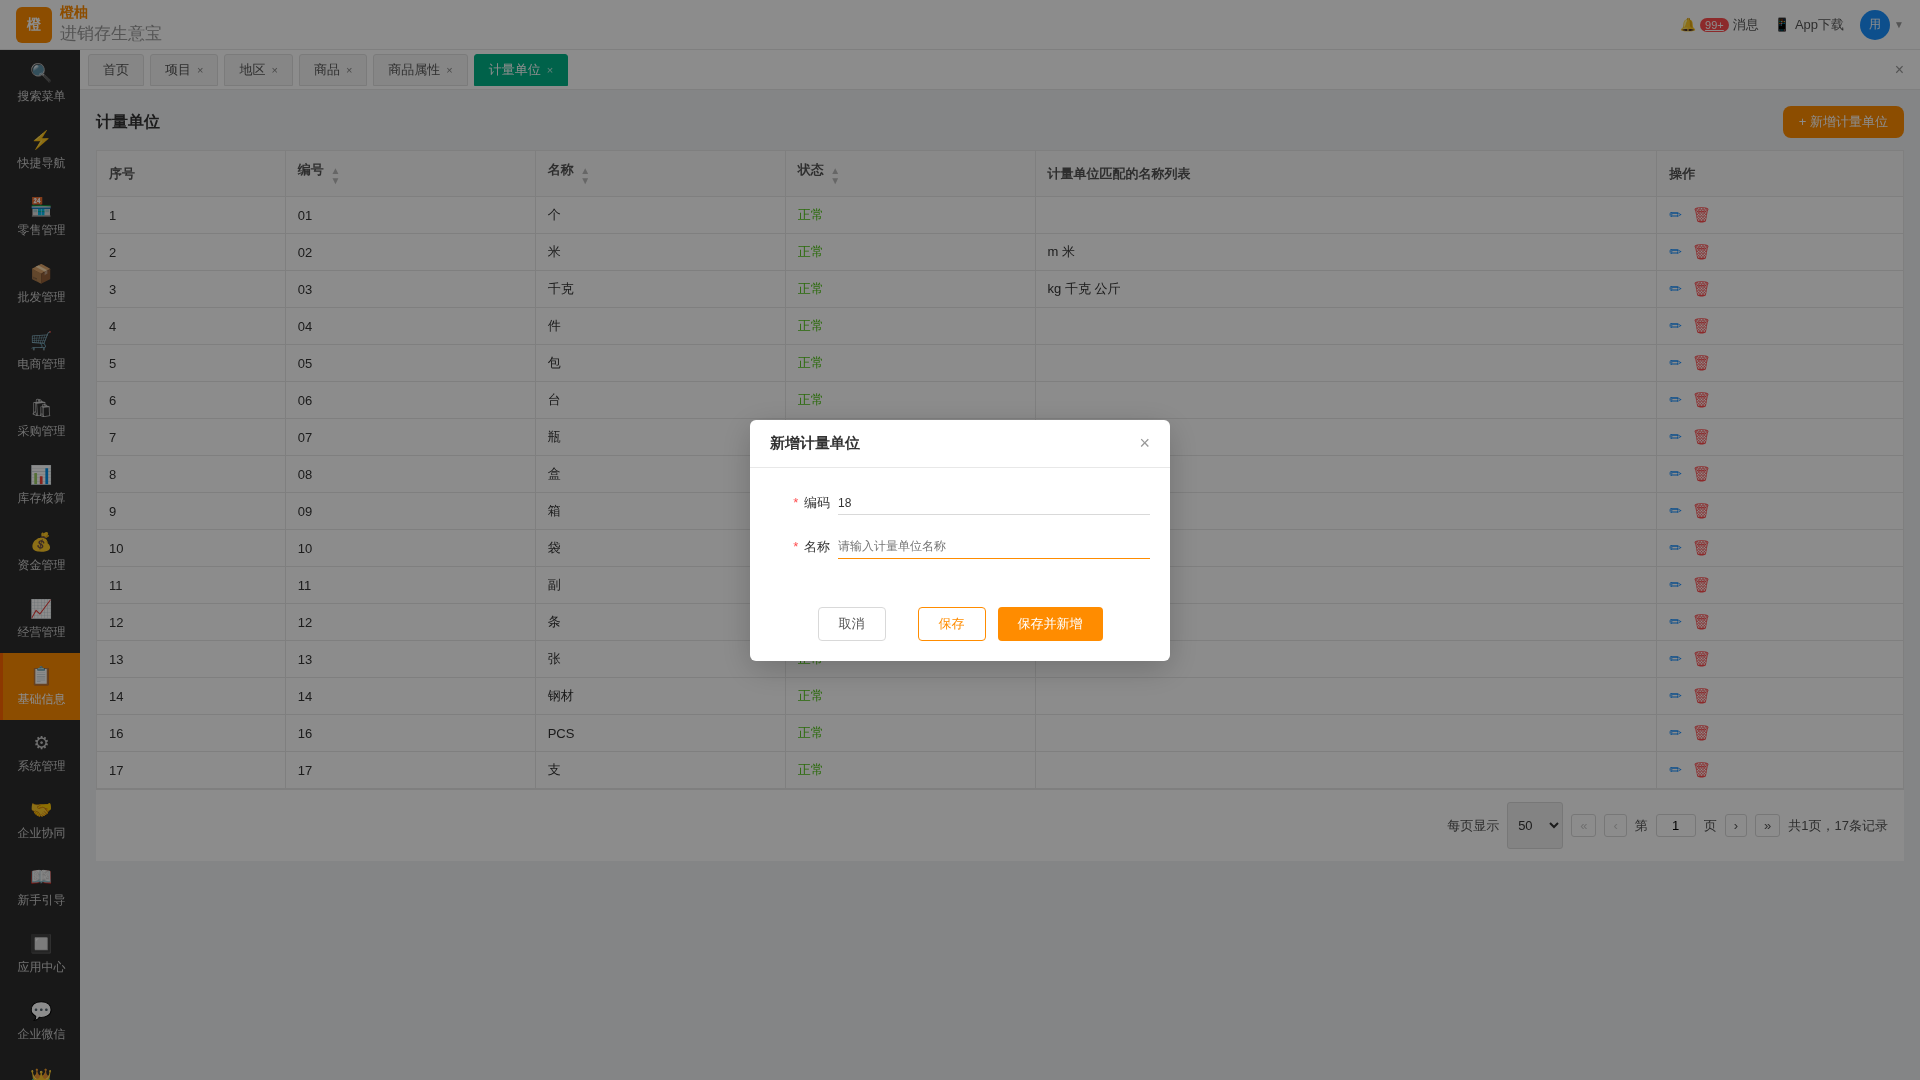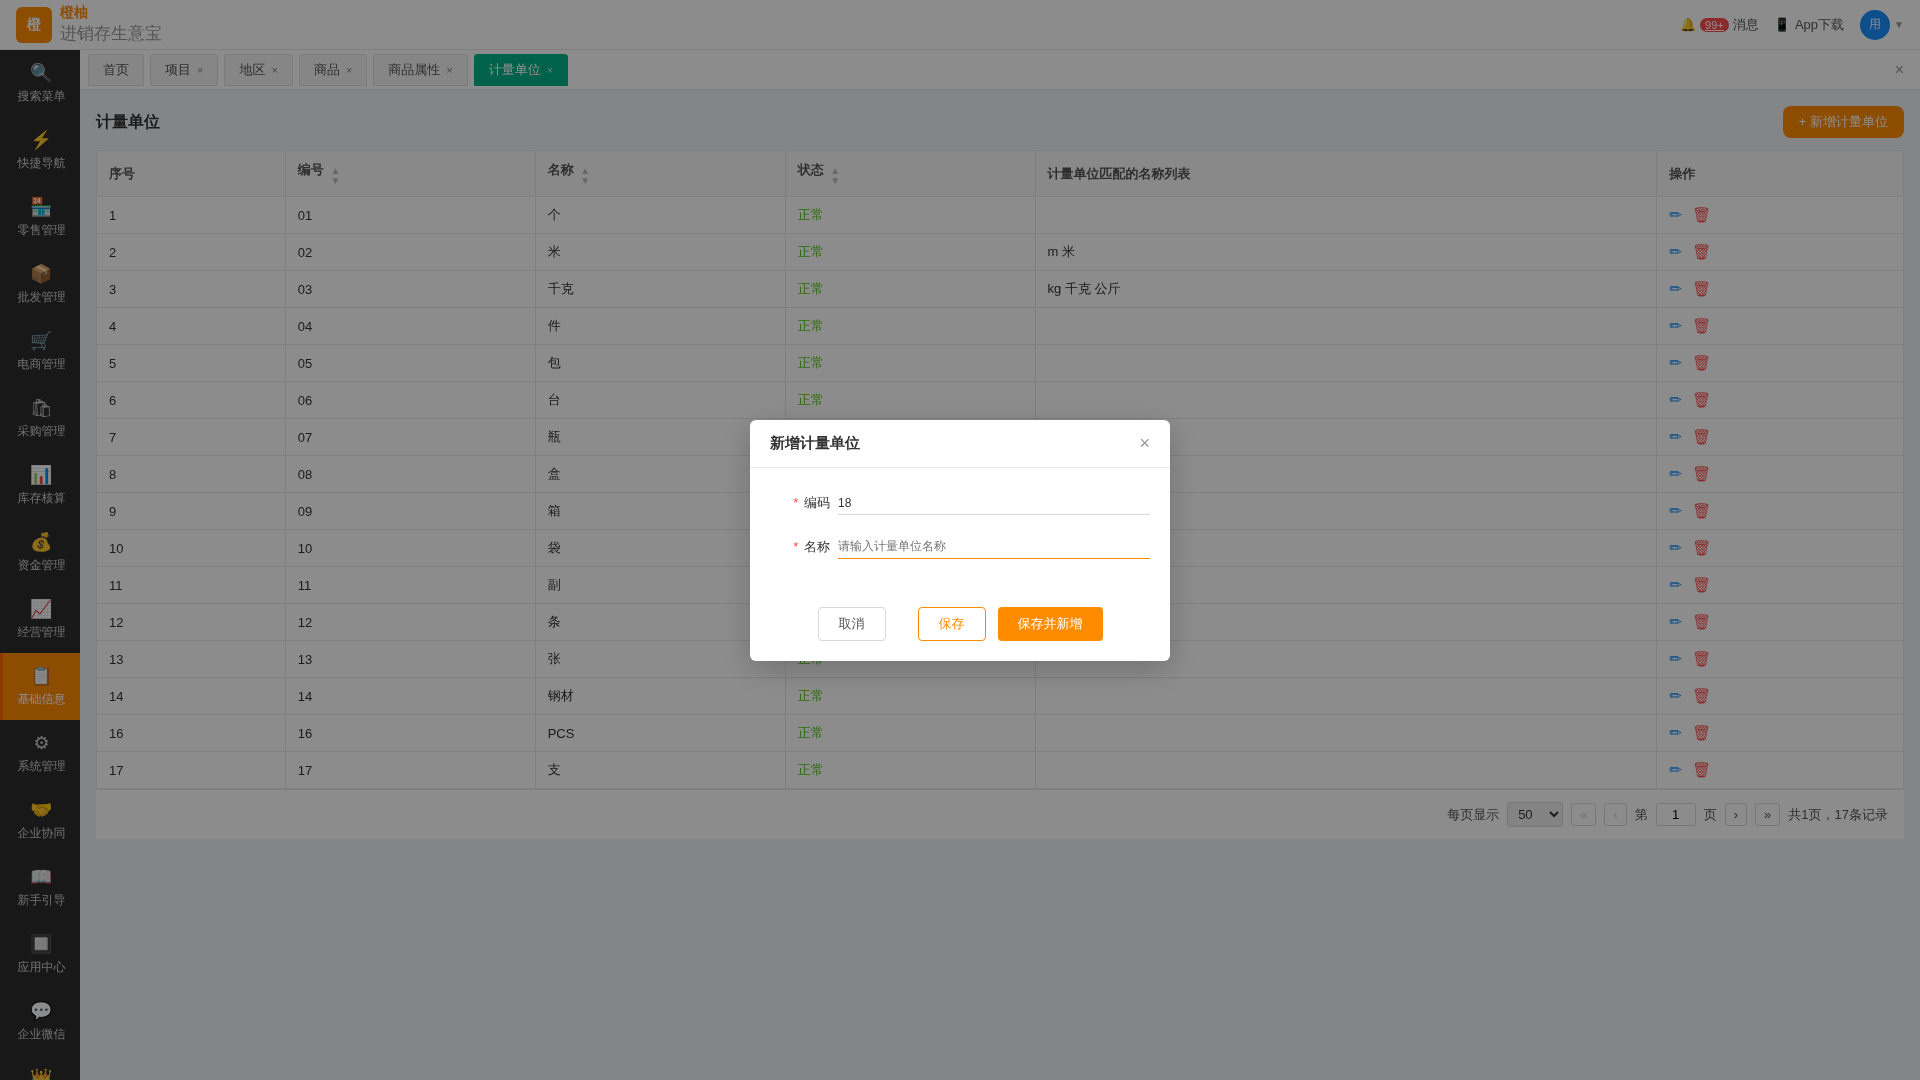--- a/index.html
+++ b/index.html
@@ -227,21 +227,21 @@
       justify-content: flex-end;
       padding: 12px 16px;
       background: #fff;
       border-top: 1px solid #e8e8e8;
       gap: 8px;
       font-size: 13px;
       color: #555;
     }
     .page-size-select {
       border: 1px solid #d9d9d9;
-      padding: 3px 6px;
+      padding: 14px 6px;
       border-radius: 3px;
       font-size: 13px;
       color: #333;
     }
     .page-nav-btn {
       border: 1px solid #d9d9d9;
       background: #fff;
       padding: 3px 8px;
       border-radius: 3px;
       cursor: pointer;

